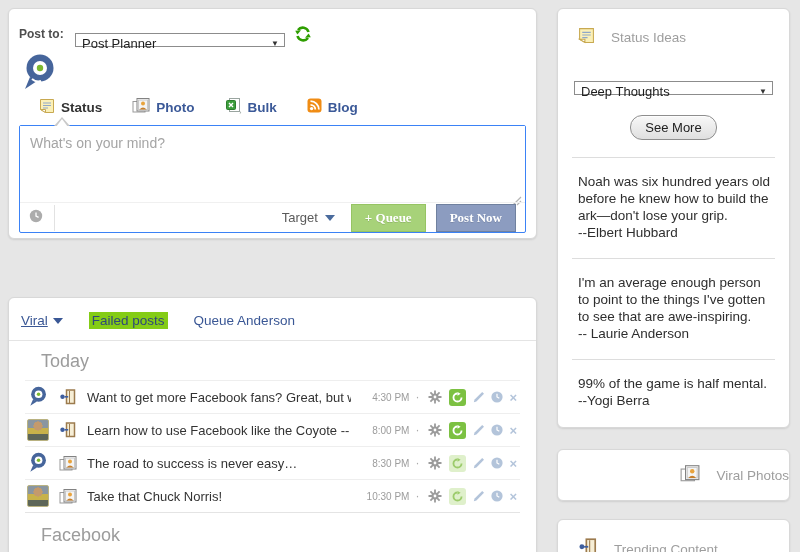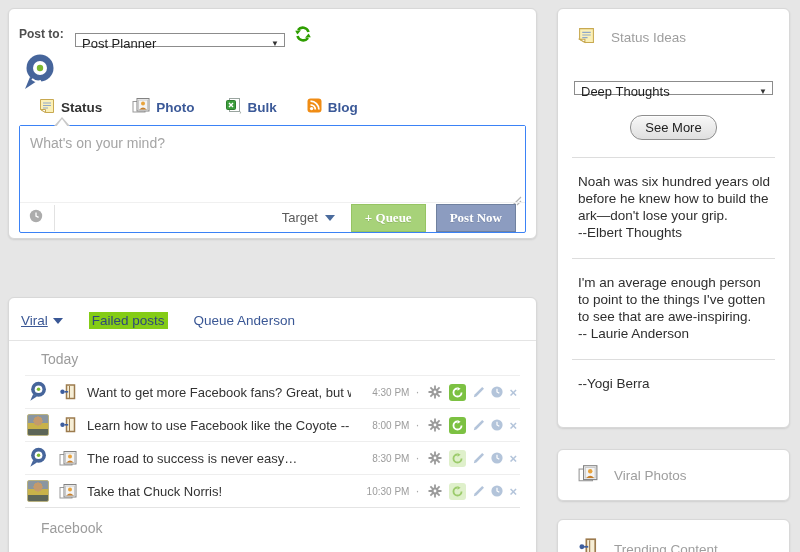--- a/index.html
+++ b/index.html
@@ -51,21 +51,21 @@
   .btn-postnow { background:#8C9CC0; border:1px solid #70819F; margin-left:10px; }
   
   #posts-card { left:8px; top:297px; width:529px; height:330px; }
   .posts-tabs { display:flex; align-items:center; gap:26px; padding:14px 12px 11px 12px; font-size:13.5px; }
   .posts-link { color:#3A5795; display:flex; align-items:center; gap:5px; cursor:pointer; }
   .posts-link .lbl { text-decoration:underline; }
   .pcaret { width:0; height:0; border-left:5px solid transparent; border-right:5px solid transparent; border-top:6px solid #3A5795; }
   .failed-tab { background:#84cc16; color:#2F477A; padding:1px 3px; cursor:pointer; }
   .qsched-tab { color:#3A5795; cursor:pointer; }
   .full-hr { border:0; border-top:1px solid #E4E4E4; }
-  .day-label { color:#9C9C9C; font-size:14px; padding:10px 0 8px 32px; }
+  .day-label { color:#9C9C9C; font-size:18px; padding:10px 0 8px 20px;margin-left:12px; }
   .post-row { display:flex; align-items:center; height:33px; margin:0 16px; border-top:1px solid #EEEEEE; }
   .row-avatar { width:22px; height:22px; margin:0 10px 0 2px; flex:none; }
   .photo-avatar { border:1px solid #B9B281; border-radius:2px;
     background:
       radial-gradient(circle at 50% 30%, #C49A6C 0 26%, rgba(0,0,0,0) 27%),
       linear-gradient(180deg,#8A96A0 0 40%, #C8B24A 40% 72%, #5D6658 72% 100%); }
   .row-type { margin-right:10px; flex:none; display:flex; }
   .row-text { flex:1; font-size:13px; color:#333; white-space:nowrap; overflow:hidden; }
   .row-time { width:58px; text-align:right; color:#9C9C9C; font-size:10px; flex:none; }
   .row-dot { color:#AAAAAA; margin:0 6px; font-size:12px; }
@@ -79,21 +79,21 @@
   .side-header { display:flex; align-items:center; gap:16px; padding:18px 0 0 20px; }
   .side-title { color:#9E9E9E; font-size:13.5px; }
   #ideas-select-row { margin:21px 16px 0 16px; }
   #ideas-select { width:100%; }
   .see-more-row { text-align:center; margin-top:15px; }
   .see-more-btn { font-family:"Liberation Sans",sans-serif; font-size:13px; color:#222;
     background:linear-gradient(#F8F8F8,#DFDFDF); border:1px solid #8E8E8E; border-radius:12px;
     padding:4px 14px; cursor:pointer; box-shadow:0 1px 0 rgba(255,255,255,.7) inset; }
   .q-hr { border:0; border-top:1px solid #DDDDDD; margin:17px 14px 0 14px; }
   .quote { padding:15px 18px 0 20px; font-size:13.5px; line-height:17px; color:#2E2E2E; }
-  #viral-card { left:557px; top:449px; width:233px; height:52px; display:flex; align-items:center; gap:16px; padding-left:20px; }
+  #viral-card { left:557px; top:449px; width:233px; height:52px; display:flex; align-items:center; gap:16px; padding-left:20px;justify-content:flex-end; }
   #trending-card { left:557px; top:519px; width:233px; height:60px; display:flex; align-items:center; gap:16px; padding-left:20px; }
 </style>
 </head>
 <body>
 
 <div id="canvas">
 
   <div class="card" id="composer-card">
     <div class="composer-top">
       <span class="post-to-label">Post to:</span>
@@ -412,29 +412,30 @@
         <span>Deep Thoughts</span>
         <span class="select-arrow">▼</span>
       </div>
     </div>
     <div class="see-more-row">
       <button class="see-more-btn">See More</button>
     </div>
     <hr class="q-hr">
     <div class="quote">
       <div>Noah was six hundred years old before he knew how to build the ark—don't lose your grip.</div>
-      <div>--Elbert Thoughts</div>
+      <div>--Elbert Hubbard</div>
     </div>
     <hr class="q-hr">
     <div class="quote">
       <div>I'm an average enough person to point to the things I've gotten to see that are awe-inspiring.</div>
       <div>-- Laurie Anderson</div>
     </div>
     <hr class="q-hr">
     <div class="quote">
+      <div>99% of the game is half mental.</div>
       <div>--Yogi Berra</div>
     </div>
   </div>
 
   <div class="card" id="viral-card">
     <span>
       <svg width="20" height="19" viewBox="0 0 18 17">
           <rect x="1" y="4.5" width="12" height="10.5" fill="#FFFFFF" stroke="#9A9A9A"></rect>
           <rect x="5" y="1.5" width="12" height="12.5" fill="#FFFFFF" stroke="#828282"></rect>
           <rect x="6.5" y="3" width="9" height="9.5" fill="#F4F4F4" stroke="#C9C9C9"></rect>

